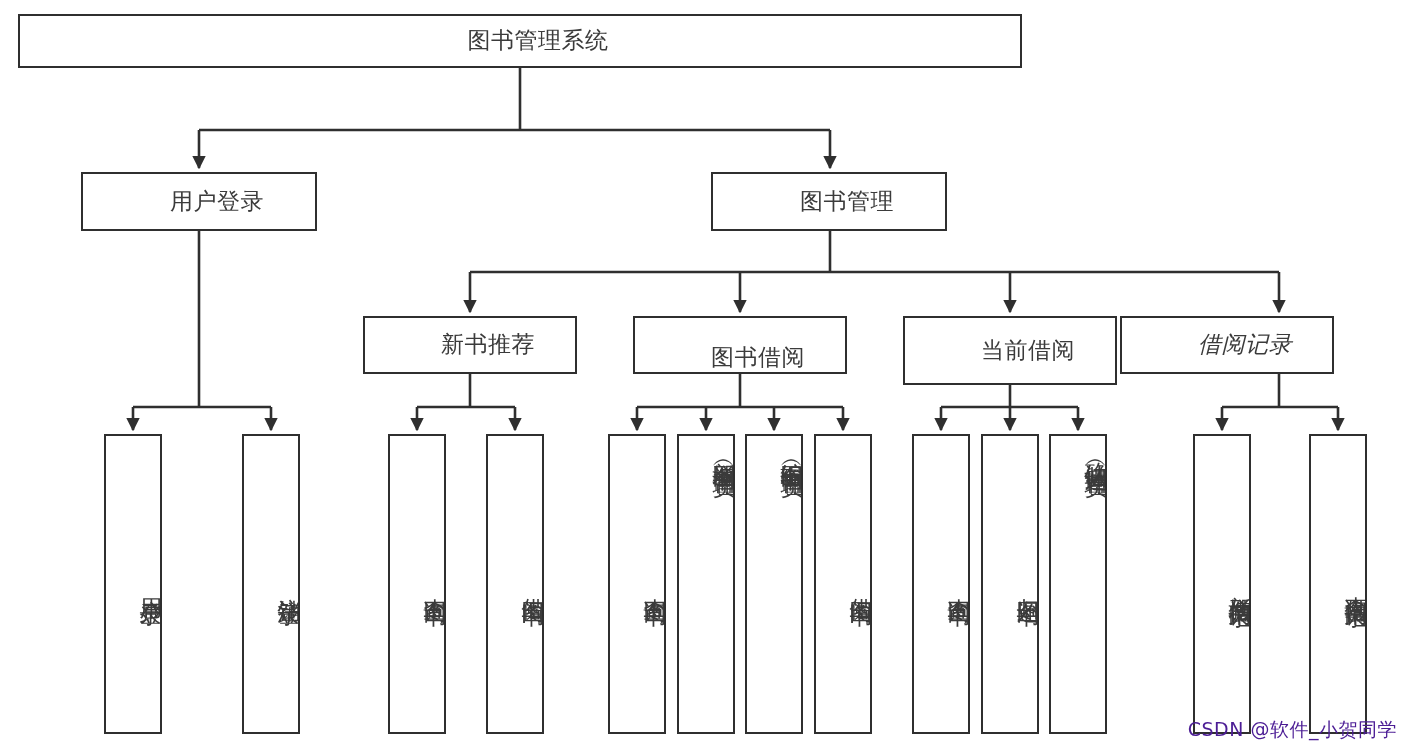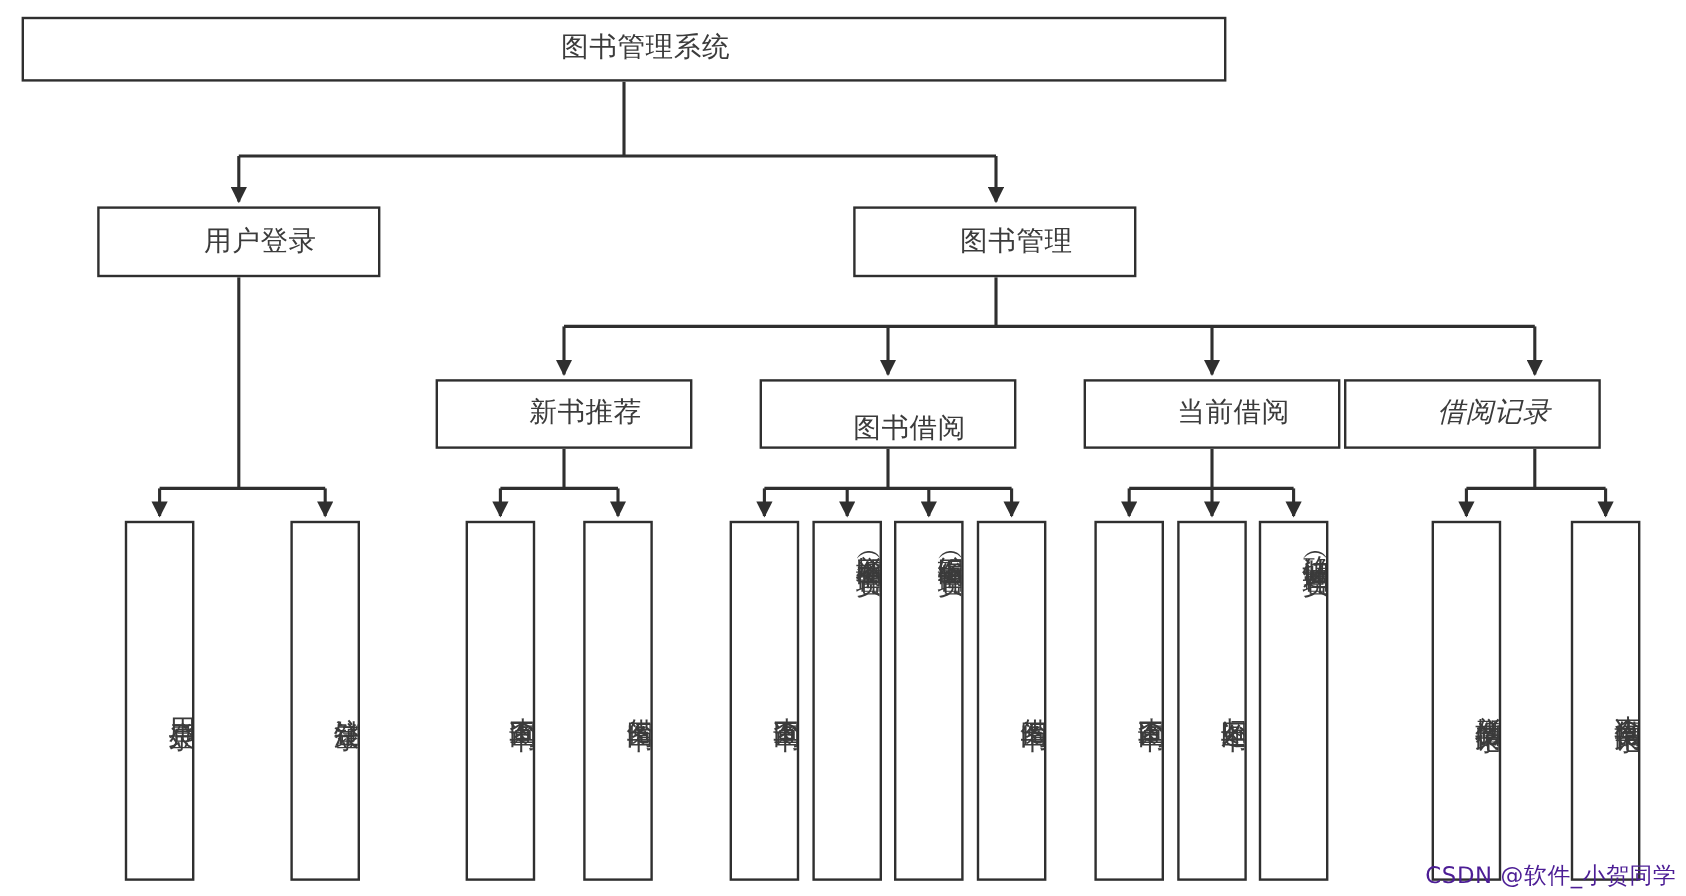--- a/index.html
+++ b/index.html
@@ -140,21 +140,21 @@
   <div class="node-box" style="left:363px; top:316px; width:214px; height:58px;">
     <span class="node-label-h">新书推荐</span>
   </div>
 
   <div class="node-box" style="left:711px; top:172px; width:236px; height:59px;">
     <span class="node-label-h">图书管理</span>
   </div>
   <div class="node-box" style="left:633px; top:316px; width:214px; height:58px;align-items:flex-end;">
     <span class="node-label-h">图书借阅</span>
   </div>
-  <div class="node-box" style="left:903px; top:316px; width:214px; height:58px;">
+  <div class="node-box" style="left:903px; top:316px; width:214px; height:69px;">
     <span class="node-label-h">当前借阅</span>
   </div>
   <div class="node-box" style="left:1120px; top:316px; width:214px; height:58px;font-style:italic;">
     <span class="node-label-h">借阅记录</span>
   </div>
 
   <div class="node-box leaf-box center-text" style="left:104px; top:434px; width:58px; height:300px;">
     <span class="node-label-v">用户登录</span>
   </div>
   <div class="node-box leaf-box center-text" style="left:242px; top:434px; width:58px; height:300px;">

